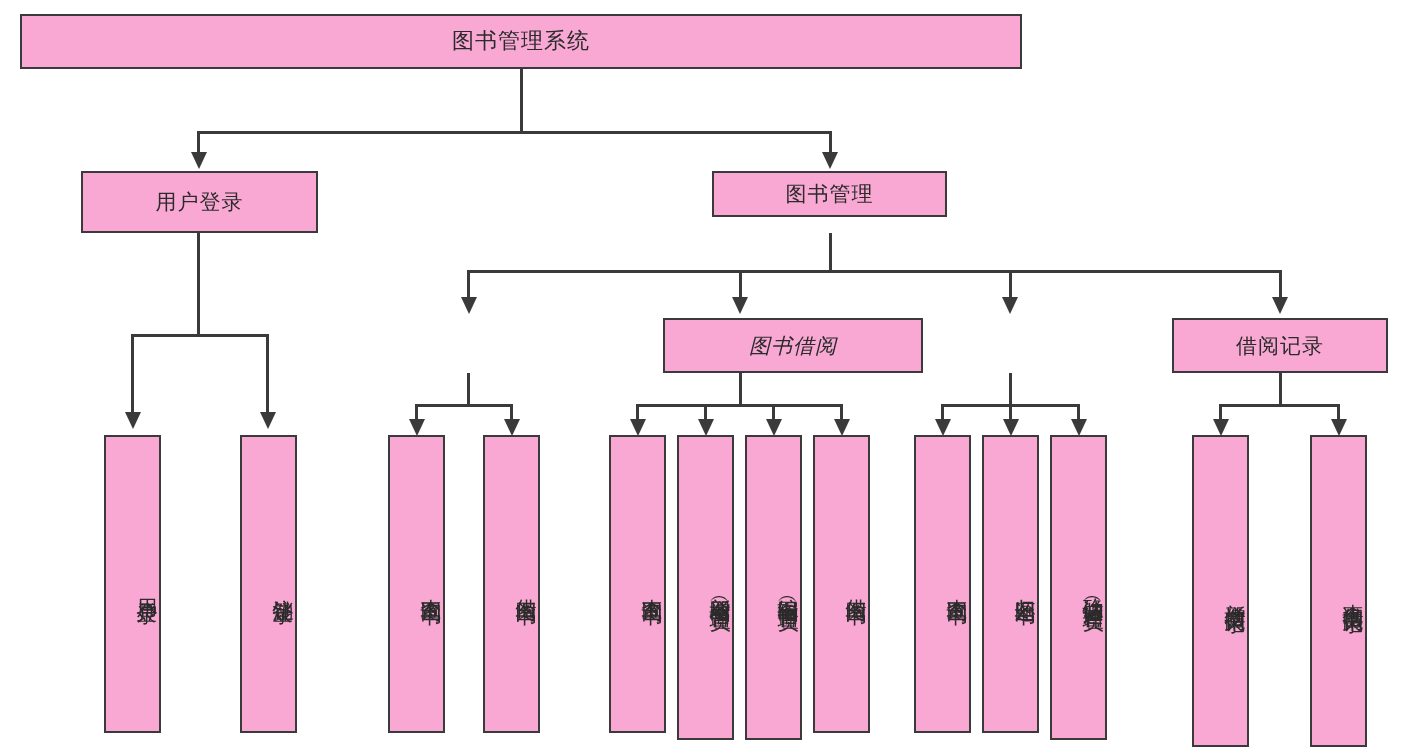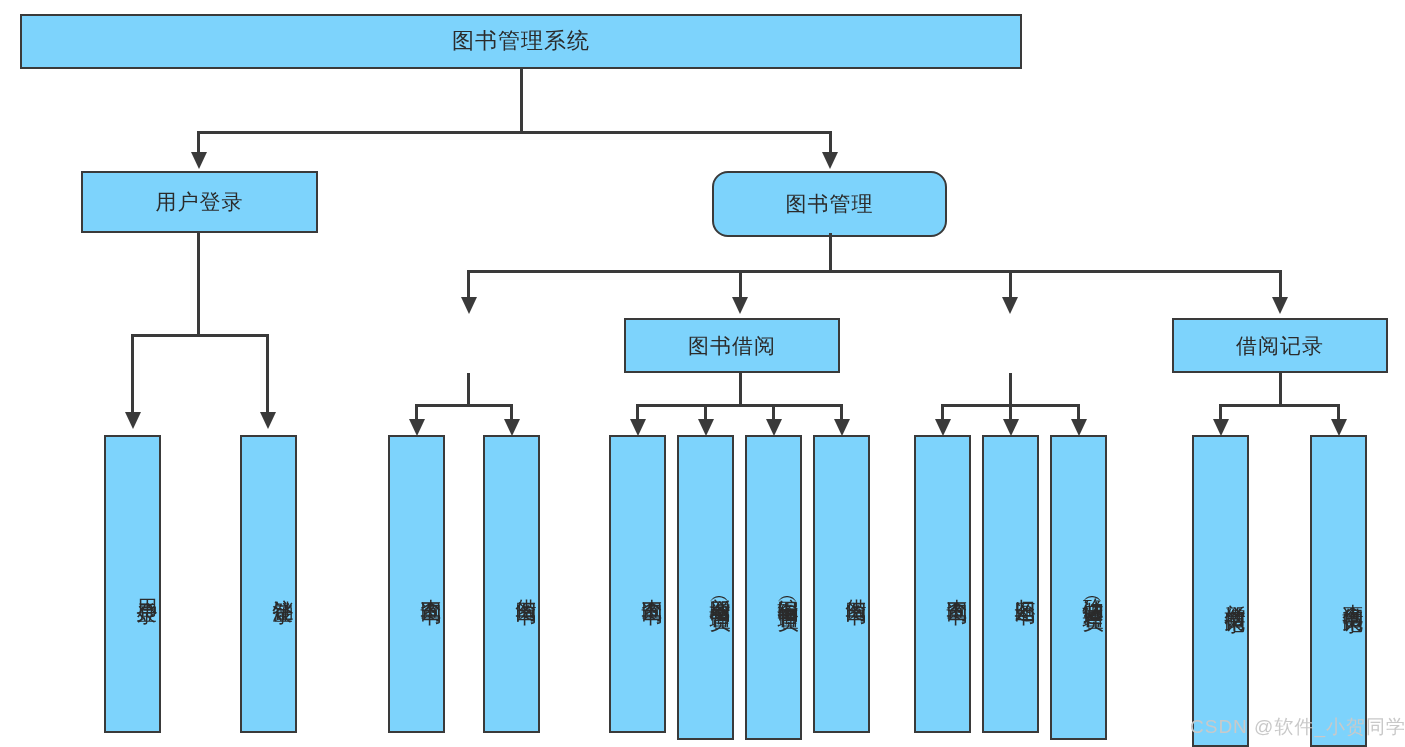--- a/index.html
+++ b/index.html
@@ -14,21 +14,21 @@
     position: relative;
     width: 1405px;
     height: 747px;
     background: #ffffff;
     overflow: hidden;
   }
   .node {
     position: absolute;
     box-sizing: border-box;
     border: 2.5px solid #3a3a3a;
-    background: #7dd3fc;
+    background: #f9a8d4;
     display: flex;
     align-items: center;
     justify-content: center;
     color: #2b2b2b;
     text-align: center;
   }
   .node.horiz {
     font-size: 21px;
     letter-spacing: 1px;
     line-height: 1.2;
@@ -89,21 +89,21 @@
 
   <div class="edge v" style="left:197px; top:131px; height:25px;"></div>
   <div class="arrow" style="left:190.5px; top:152px;"></div>
   <div class="edge v" style="left:828.5px; top:131px; height:25px;"></div>
   <div class="arrow" style="left:822px; top:152px;"></div>
 
   <div class="node horiz" style="left:81px; top:171px; width:237px; height:62px;">
     <span>用户登录</span>
   </div>
 
-  <div class="node horiz" style="left:712px; top:171px; width:235px; height:66px;border-radius:16px;">
+  <div class="node horiz" style="left:712px; top:171px; width:235px; height:46px;">
     <span>图书管理</span>
   </div>
 
   <div class="edge v" style="left:197px; top:233px; height:103px;"></div>
   <div class="edge h" style="left:131px; top:334px; width:137px;"></div>
   <div class="edge v" style="left:131px; top:334px; height:81px;"></div>
   <div class="arrow" style="left:124.5px; top:412px;"></div>
   <div class="edge v" style="left:266px; top:334px; height:81px;"></div>
   <div class="arrow" style="left:259.5px; top:412px;"></div>
 
@@ -111,21 +111,21 @@
   <div class="edge h" style="left:467px; top:270px; width:813px;"></div>
   <div class="edge v" style="left:467px; top:270px; height:30px;"></div>
   <div class="arrow" style="left:460.5px; top:297px;"></div>
   <div class="edge v" style="left:738.5px; top:270px; height:30px;"></div>
   <div class="arrow" style="left:732px; top:297px;"></div>
   <div class="edge v" style="left:1008.5px; top:270px; height:30px;"></div>
   <div class="arrow" style="left:1002px; top:297px;"></div>
   <div class="edge v" style="left:1278.5px; top:270px; height:30px;"></div>
   <div class="arrow" style="left:1272px; top:297px;"></div>
 
-  <div class="node horiz" style="left:624px; top:318px; width:216px; height:55px;">
+  <div class="node horiz" style="left:663px; top:318px; width:260px; height:55px;font-style:italic;">
     <span>图书借阅</span>
   </div>
   <div class="node horiz" style="left:1172px; top:318px; width:216px; height:55px;">
     <span>借阅记录</span>
   </div>
 
   <div class="edge v" style="left:467px; top:373px; height:33px;"></div>
   <div class="edge h" style="left:415px; top:404px; width:96px;"></div>
   <div class="edge v" style="left:415px; top:404px; height:22px;"></div>
   <div class="arrow" style="left:408.5px; top:419px;"></div>
@@ -196,15 +196,14 @@
     <span class="vlabel">确认归还（管理员）</span>
   </div>
 
   <div class="node vert" style="left:1192px; top:435px; width:57px; height:312px;">
     <span class="vlabel">新增借阅记录</span>
   </div>
   <div class="node vert" style="left:1310px; top:435px; width:57px; height:312px;">
     <span class="vlabel">查询借阅记录</span>
   </div>
 
-  <div class="watermark" style="left:1190px; top:714px;">CSDN @软件_小贺同学</div>
 
 </div>
 
 </body></html>

